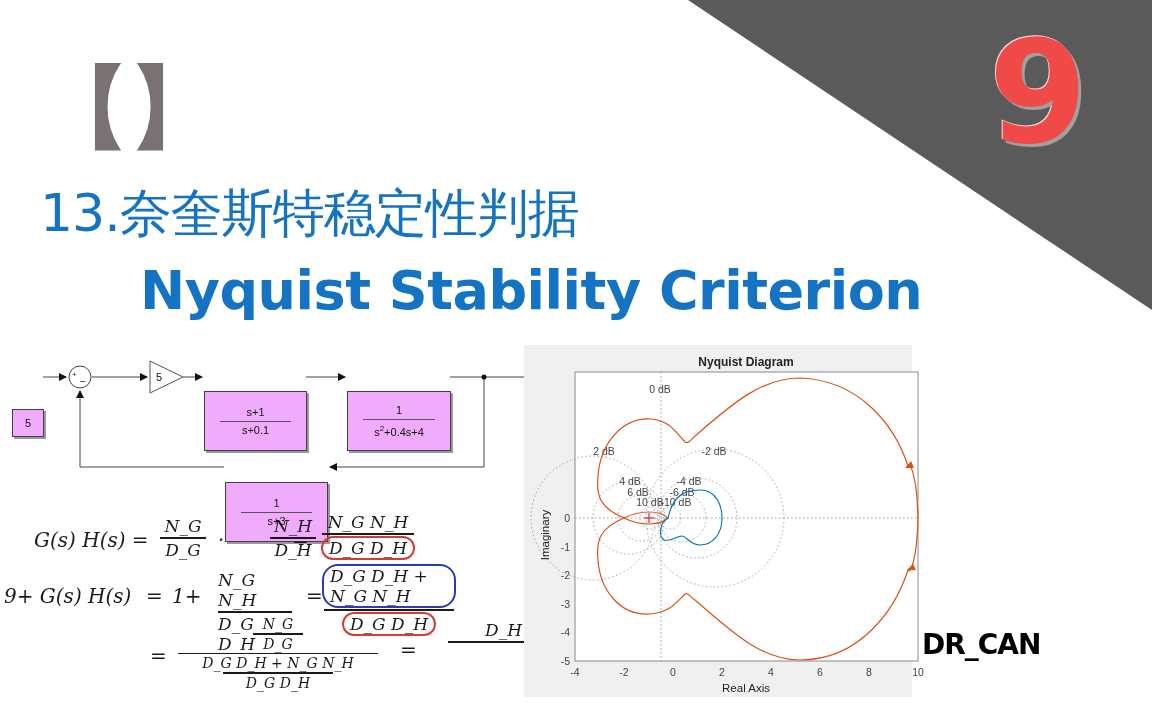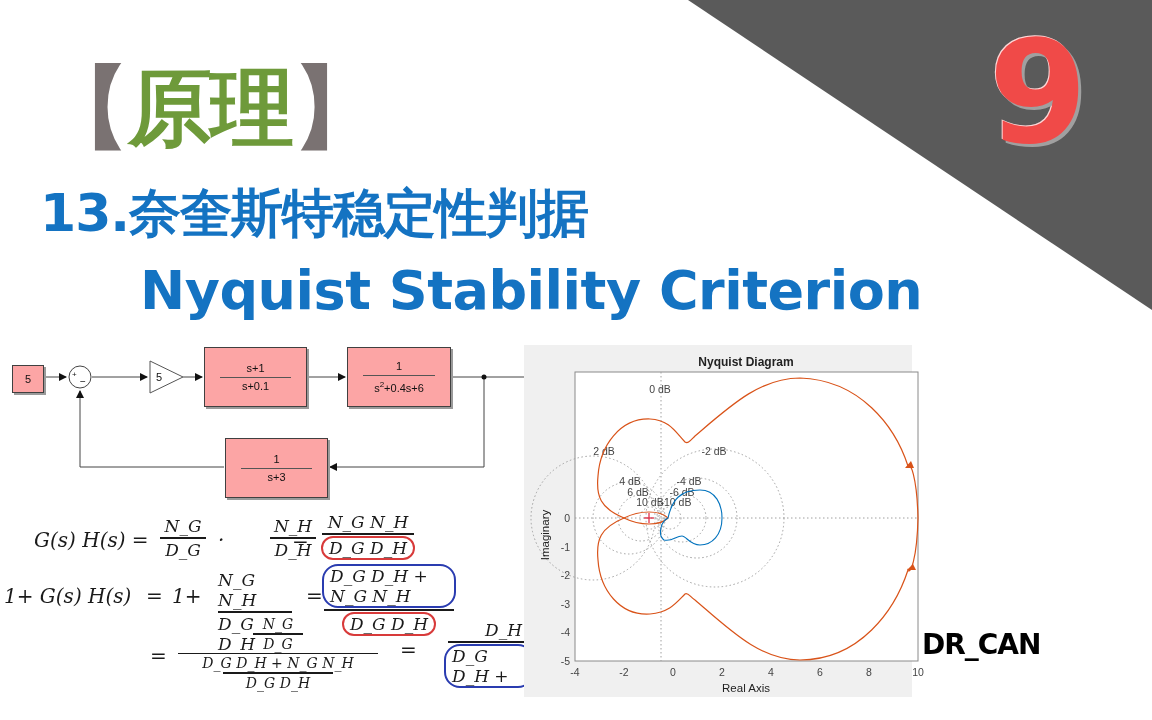--- a/index.html
+++ b/index.html
@@ -23,35 +23,35 @@
   .t-orange { color: #c47c12; }
   .t-green { color: #6e9a3a; }
   .episode-number {
     position: absolute; left: 935px; top: 18px; width: 200px; height: 150px;
     font-family: "DejaVu Sans", sans-serif; font-weight: bold; font-size: 142px; line-height: 150px;
     color: #f04a48; text-align: center; letter-spacing: -6px;
     text-shadow: 3px 3px 0 #a0a0a0, -1px -1px 0 #ffd7d7;
   }
   .subtitle-cn {
     position: absolute; left: 40px; top: 182px; height: 62px;
-    font-family: "DejaVu Sans", sans-serif; font-weight: bold; font-size: 52px; line-height: 62px;
+    font-family: "DejaVu Sans", sans-serif; font-weight: normal; font-size: 52px; line-height: 62px;
     color: #1473c2; letter-spacing: -1px;
   }
   .subtitle-en {
     position: absolute; left: 140px; top: 258px; height: 66px;
     font-family: "DejaVu Sans", sans-serif; font-weight: bold; font-size: 54px; line-height: 66px;
     color: #1473c2; letter-spacing: -0.5px;
   }
 
   
   .simulink { position: absolute; left: 0; top: 335px; width: 580px; height: 170px; }
   .sblock {
-    position: absolute; background: #fca5a5; border: 1px solid #404040;
+    position: absolute; background: #f0abfc; border: 1px solid #404040;
     box-shadow: 2px 2px 0 #9a9a9a; font-family: "Liberation Sans", sans-serif; font-size: 11px;
-    color: #111; display: flex; flex-direction: column; align-items: center; justify-content: center;
+    color: #111; display: flex; flex-direction: column; align-items: center; justify-content: center; margin-top: 44px;
   }
   .frac-num, .frac-den { line-height: 13px; padding: 0 6px; text-align: center; }
   .frac-bar { width: 70%; height: 1px; background: #555; margin: 2px 0; }
   .frac-den sup { font-size: 8px; }
 
   
   .eqs { position: absolute; left: 0; top: 508px; width: 530px; height: 200px; }
   .eq-text {
     position: absolute; font-family: "DejaVu Serif", serif; font-style: italic; color: #1a1a1a;
     font-size: 20px; white-space: nowrap;
@@ -73,21 +73,20 @@
 </style>
 </head>
 <body>
 
 <svg id="corner" width="1152" height="720" viewBox="0 0 1152 720">
   <polygon points="688,0 1152,0 1152,310" fill="#5a5a5a"></polygon>
 </svg>
 
 <div class="series-title">
   <span class="bracket">【</span>
-  <span class="t-green">原理</span>
   <span class="bracket">】</span>
 </div>
 
 <div class="episode-number">9</div>
 
 <div class="subtitle-cn">13.奈奎斯特稳定性判据</div>
 <div class="subtitle-en">Nyquist Stability Criterion</div>
 
 <div class="simulink">
   <svg class="abs" style="left:0;top:0" width="580" height="170" viewBox="0 0 580 170">
@@ -130,21 +129,21 @@
 
   <div class="sblock" style="left:204px;top:12px;width:101px;height:58px;">
     <span class="frac-num">s+1</span>
     <span class="frac-bar"></span>
     <span class="frac-den">s+0.1</span>
   </div>
 
   <div class="sblock" style="left:347px;top:12px;width:102px;height:58px;">
     <span class="frac-num">1</span>
     <span class="frac-bar"></span>
-    <span class="frac-den"><span>s</span><sup>2</sup><span>+0.4s+6</span></span>
+    <span class="frac-den"><span>s</span><sup>2</sup><span>+0.4s+4</span></span>
   </div>
 
   <div class="sblock" style="left:225px;top:103px;width:101px;height:58px;">
     <span class="frac-num">1</span>
     <span class="frac-bar"></span>
     <span class="frac-den">s+3</span>
   </div>
 
   <div class="sblock" style="left:543px;top:28px;width:30px;height:28px;">
     <span style="display:block;width:20px;height:12px;border:1px solid #555;border-radius:3px;"></span>
@@ -165,21 +164,21 @@
       <span class="bar" style="width:46px"></span>
       <span>D_H</span>
   </div>
   <div class="eq-text" style="left:292px;top:20px;">=</div>
   <div class="eq-frac" style="left:320px;top:4px;width:96px;">
     <span>N_G N_H</span>
       <span class="bar" style="width:92px"></span>
       <span class="ring-red">D_G D_H</span>
   </div>
 
-  <div class="eq-text" style="left:4px;top:76px;">1+ G(s) H(s)</div>
+  <div class="eq-text" style="left:4px;top:76px;">9+ G(s) H(s)</div>
   <div class="eq-text" style="left:146px;top:76px;">=</div>
   <div class="eq-text" style="left:172px;top:76px;">1+</div>
   <div class="eq-frac" style="left:218px;top:62px;width:74px;">
     <span>N_G N_H</span>
       <span class="bar" style="width:74px"></span>
       <span>D_G D_H</span>
   </div>
   <div class="eq-text" style="left:306px;top:76px;">=</div>
   <div class="eq-frac" style="left:322px;top:56px;width:134px;">
     <span class="ring-blue">D_G D_H + N_G N_H</span>
@@ -194,21 +193,20 @@
     <span style="font-size:14px">D_G</span>
     <span class="bar" style="width:200px"></span>
     <span style="font-size:14px">D_G D_H + N_G N_H</span>
     <span class="bar" style="width:110px"></span>
     <span style="font-size:14px">D_G D_H</span>
   </div>
   <div class="eq-text" style="left:400px;top:130px;">=</div>
   <div class="eq-frac" style="left:444px;top:112px;width:90px;align-items:flex-end;">
     <span style="margin-right:12px">D_H</span>
       <span class="bar" style="width:86px"></span>
-      <span class="ring-blue">D_G D_H +</span>
   </div>
 </div>
 
 <div class="nyq-panel">
   <svg class="nyq-svg" width="400" height="352" viewBox="524 345 400 352">
 
     <rect x="575" y="372" width="343" height="289" fill="#ffffff" stroke="#8a8a8a" stroke-width="1"></rect>
 
     <text x="746" y="366" text-anchor="middle" font-size="12" font-weight="bold" font-family="Liberation Sans, sans-serif" fill="#222">Nyquist Diagram</text>
 

